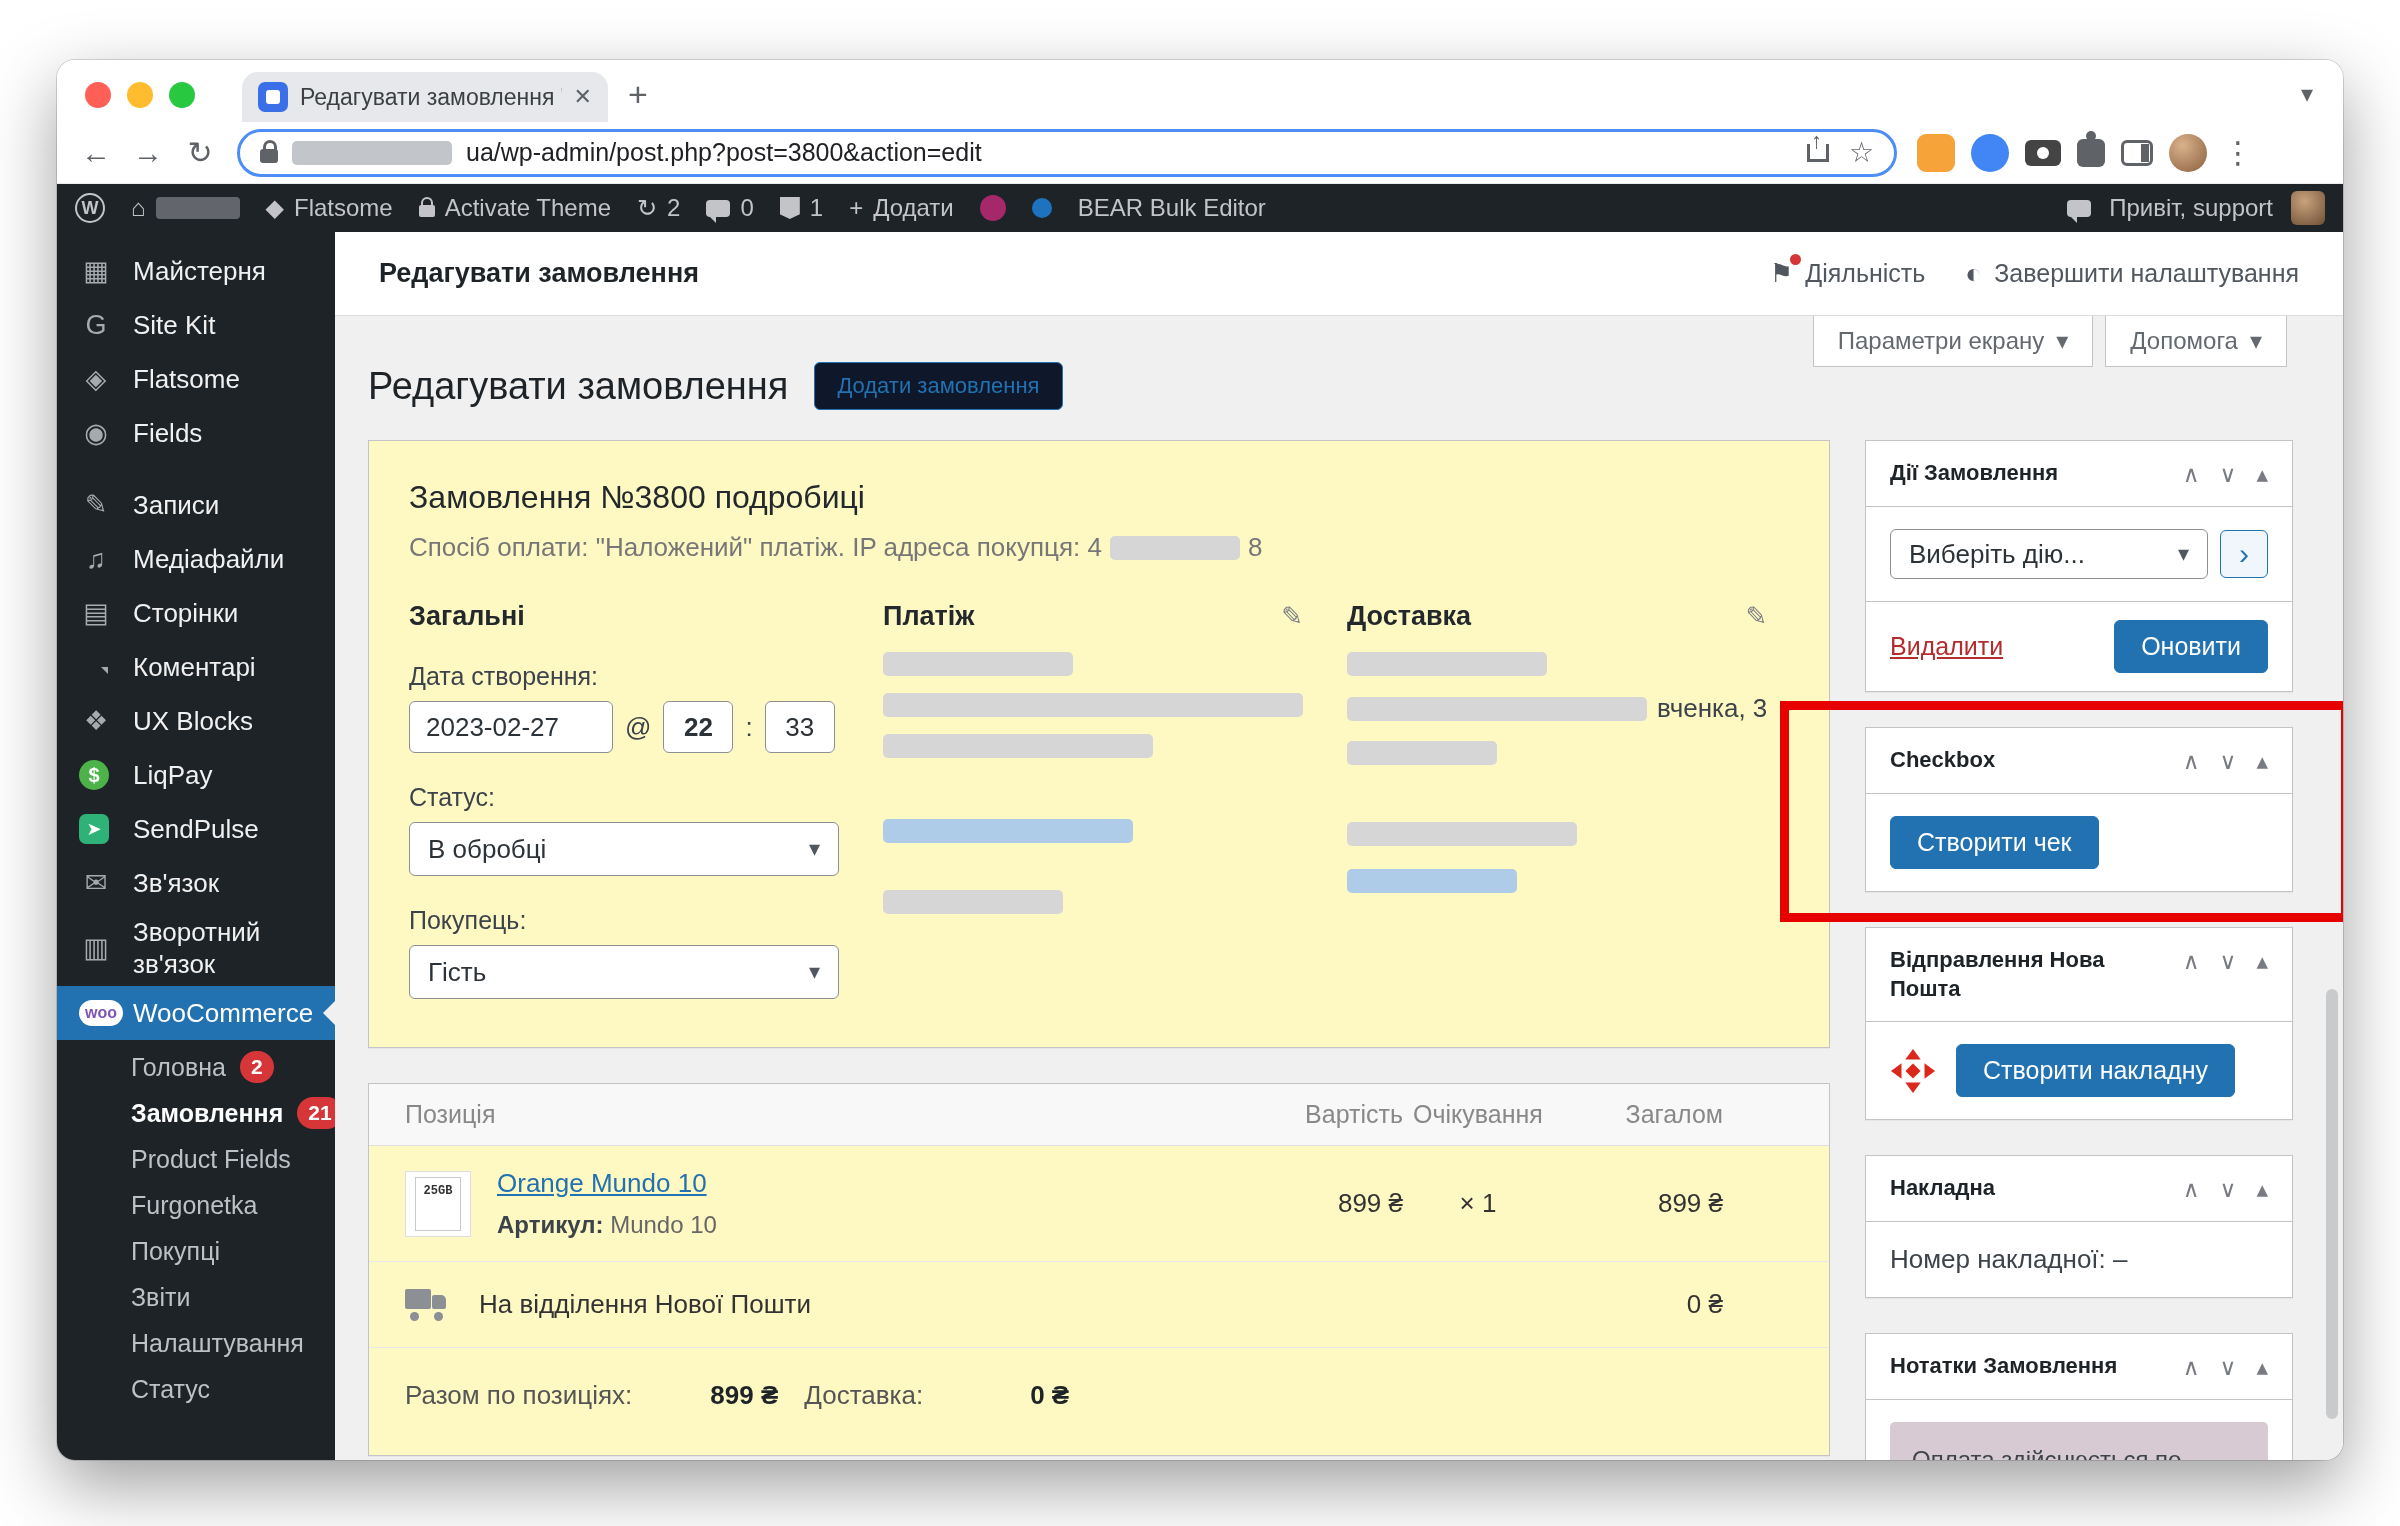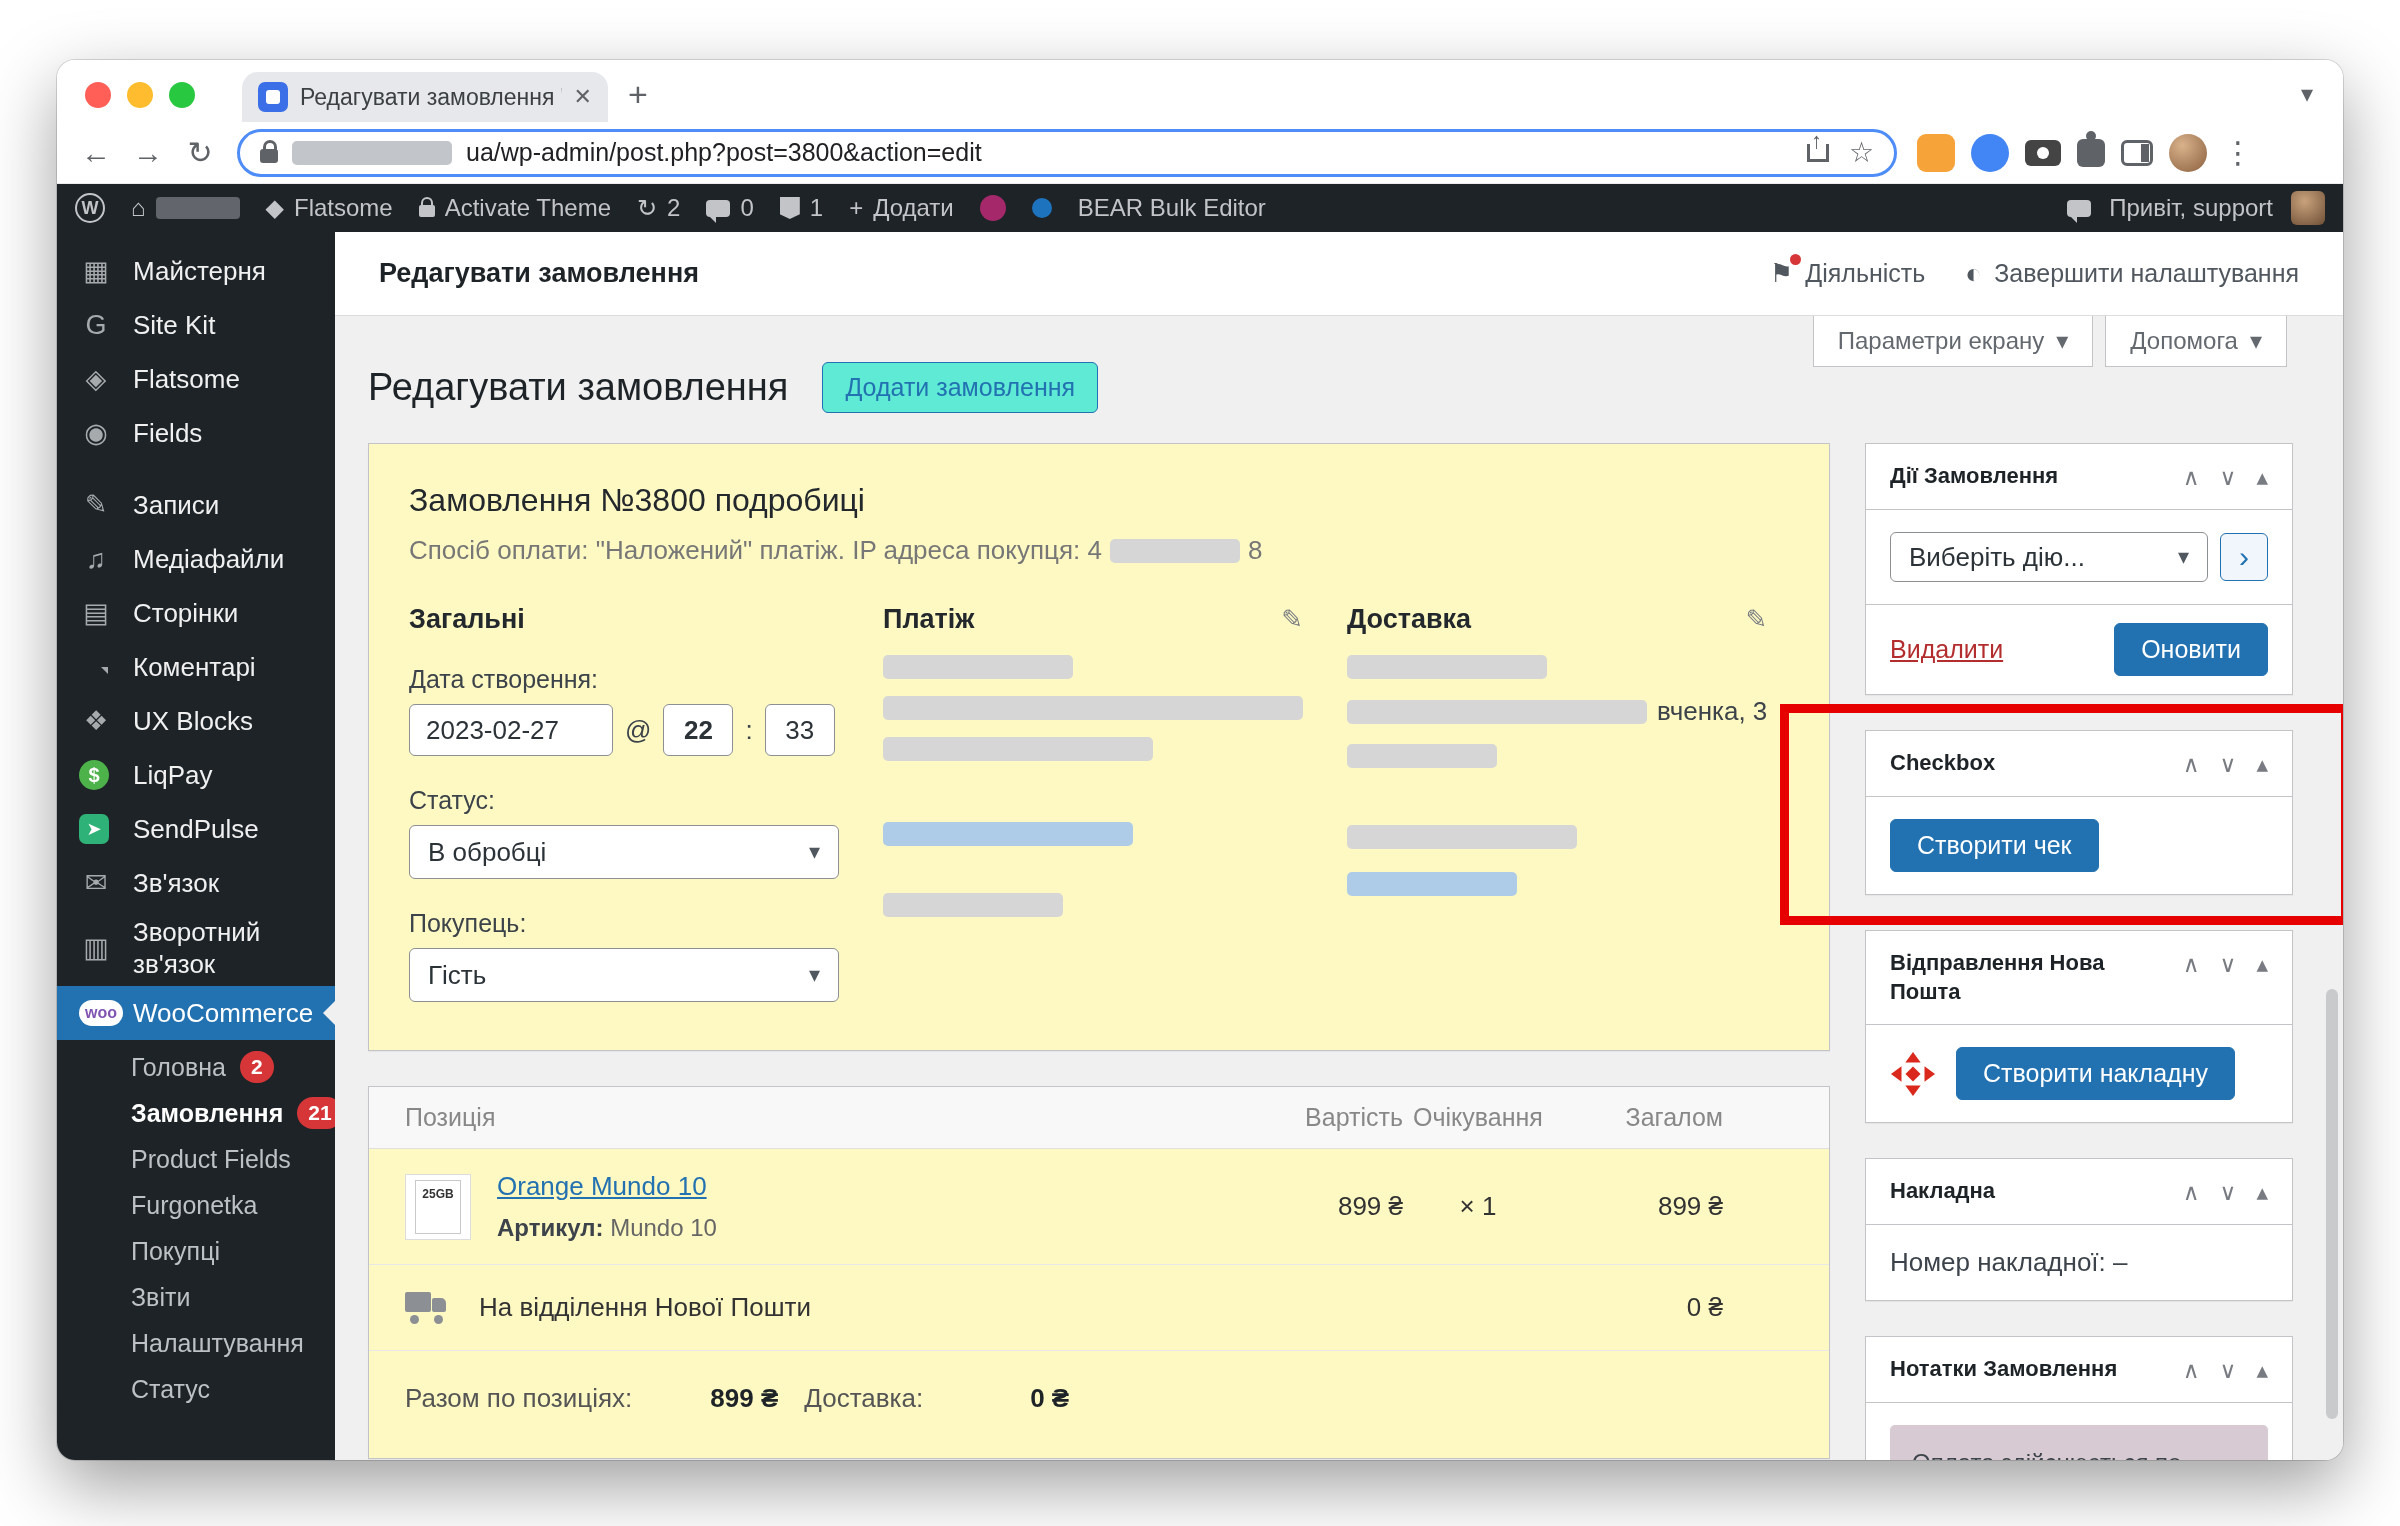--- a/index.html
+++ b/index.html
@@ -92,21 +92,21 @@
   .flagwrap::after { content:""; position:absolute; top:-4px; right:-8px; width:11px; height:11px; border-radius:50%; background:#d63638; }
   .tb-item { display:flex; align-items:center; gap:12px; }
   .halficon { font-size:28px; }
 
   .screen-tabs { position:absolute; top:84px; right:56px; display:flex; gap:12px; z-index:6; }
   .screen-tab { background:#fff; border:1px solid #c3c4c7; border-top:none; padding:11px 24px; font-size:24px; color:#646970; display:flex; gap:12px; align-items:center; }
 
   .page { padding:46px 50px 0 33px; }
   .h1row { display:flex; align-items:center; gap:26px; margin-bottom:30px; }
   h1.pagetitle { font-size:38px; font-weight:400; color:#1d2327; }
-  .btn-secondary { background:#5eead4; border:1px solid #2271b1; color:#2271b1; font-size:25px; padding:10px 22px; border-radius:6px;margin-left:8px; }
+  .btn-secondary { background:#0f172a; border:1px solid #2271b1; color:#2271b1; font-size:22px; padding:10px 22px; border-radius:6px; }
   .btn-primary { background:#2271b1; border:1px solid #2271b1; color:#fff; font-size:25px; padding:11px 26px; border-radius:6px; display:inline-block; }
 
   .cols { display:flex; gap:35px; align-items:flex-start; }
   .main-col { width:1462px; flex:none; }
   .side-col { flex:1; }
 
   .postbox { background:#fef9c3; border:1px solid #c3c4c7; box-shadow:0 1px 1px rgba(0,0,0,.04); }
 
   
   .order-pb { padding:38px 40px 48px; margin-bottom:35px; }
@@ -132,21 +132,21 @@
   
   .items-pb { padding:0; }
   .irow { display:flex; align-items:center; padding:0 36px; }
   .items-head { background:#f8f8f8; border-bottom:1px solid #dfdfdf; height:62px; color:#888; font-size:25px; }
   .col-name { flex:1; display:flex; align-items:center; gap:26px; }
   .col-cost { width:150px; text-align:right; flex:none; }
   .col-qty { width:150px; text-align:center; flex:none; }
   .col-total { width:170px; text-align:right; flex:none; }
   .col-sp { width:70px; flex:none; }
   .prow { min-height:116px; border-bottom:1px solid #e8e8e8; font-size:26px; color:#333; }
-  .thumb { width:66px; height:66px; border:1px solid #ddd; background:#fff; display:flex; align-items:center; justify-content:center; flex:none; }
+  .thumb { width:66px; height:66px; border:1px solid #ddd; background:#fff; display:flex; align-items:center; justify-content:center; flex:none;font-family:Liberation Mono, monospace; }
   .thumb-in { width:46px; height:54px; border:1px solid #c9c9c9; display:flex; align-items:flex-start; justify-content:center; padding-top:6px; font-size:12px; color:#333; font-weight:bold; }
   .pname a, .pname { color:#2271b1; text-decoration:underline; font-size:26px; }
   .sku { margin-top:12px; font-size:24px; color:#666; }
   .sku b { color:#3c434a; }
   .srow { min-height:86px; border-bottom:1px solid #e8e8e8; font-size:26px; color:#333; }
   .truck { position:relative; width:48px; height:36px; flex:none; }
   .truck .box { position:absolute; left:0; top:2px; width:26px; height:20px; background:#8c8f94; border-radius:2px; }
   .truck .cab { position:absolute; left:27px; top:8px; width:14px; height:14px; background:#8c8f94; border-radius:2px 5px 2px 2px; }
   .truck .w1,.truck .w2 { position:absolute; bottom:2px; width:9px; height:9px; border-radius:50%; background:#8c8f94; }
   .truck .w1{ left:5px; } .truck .w2{ left:29px; }

